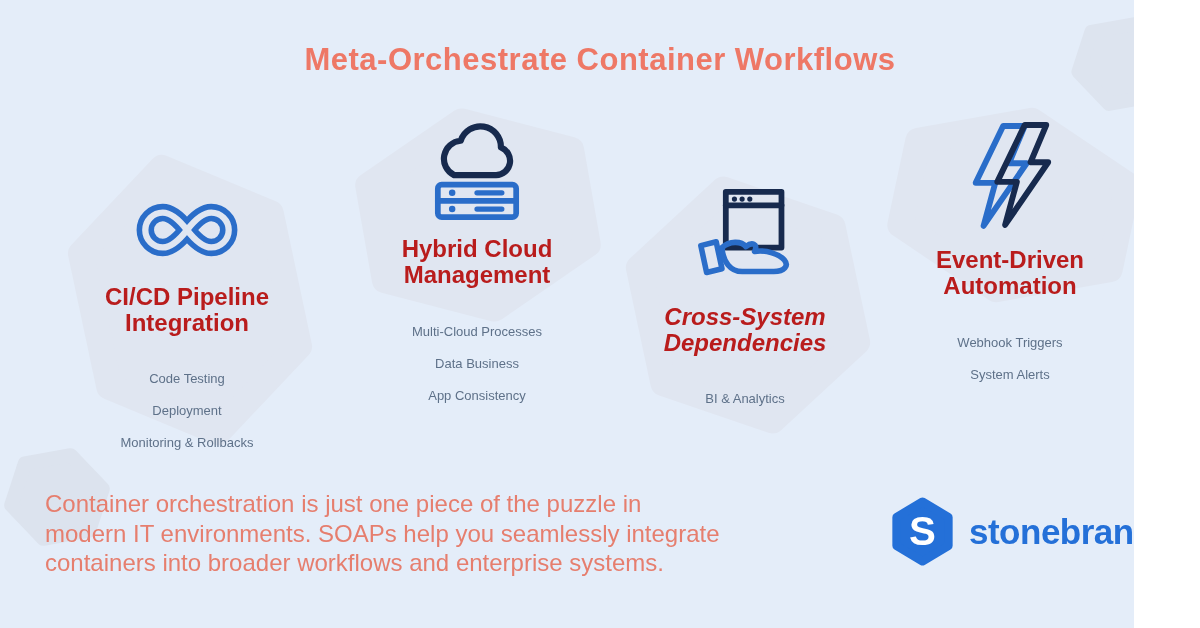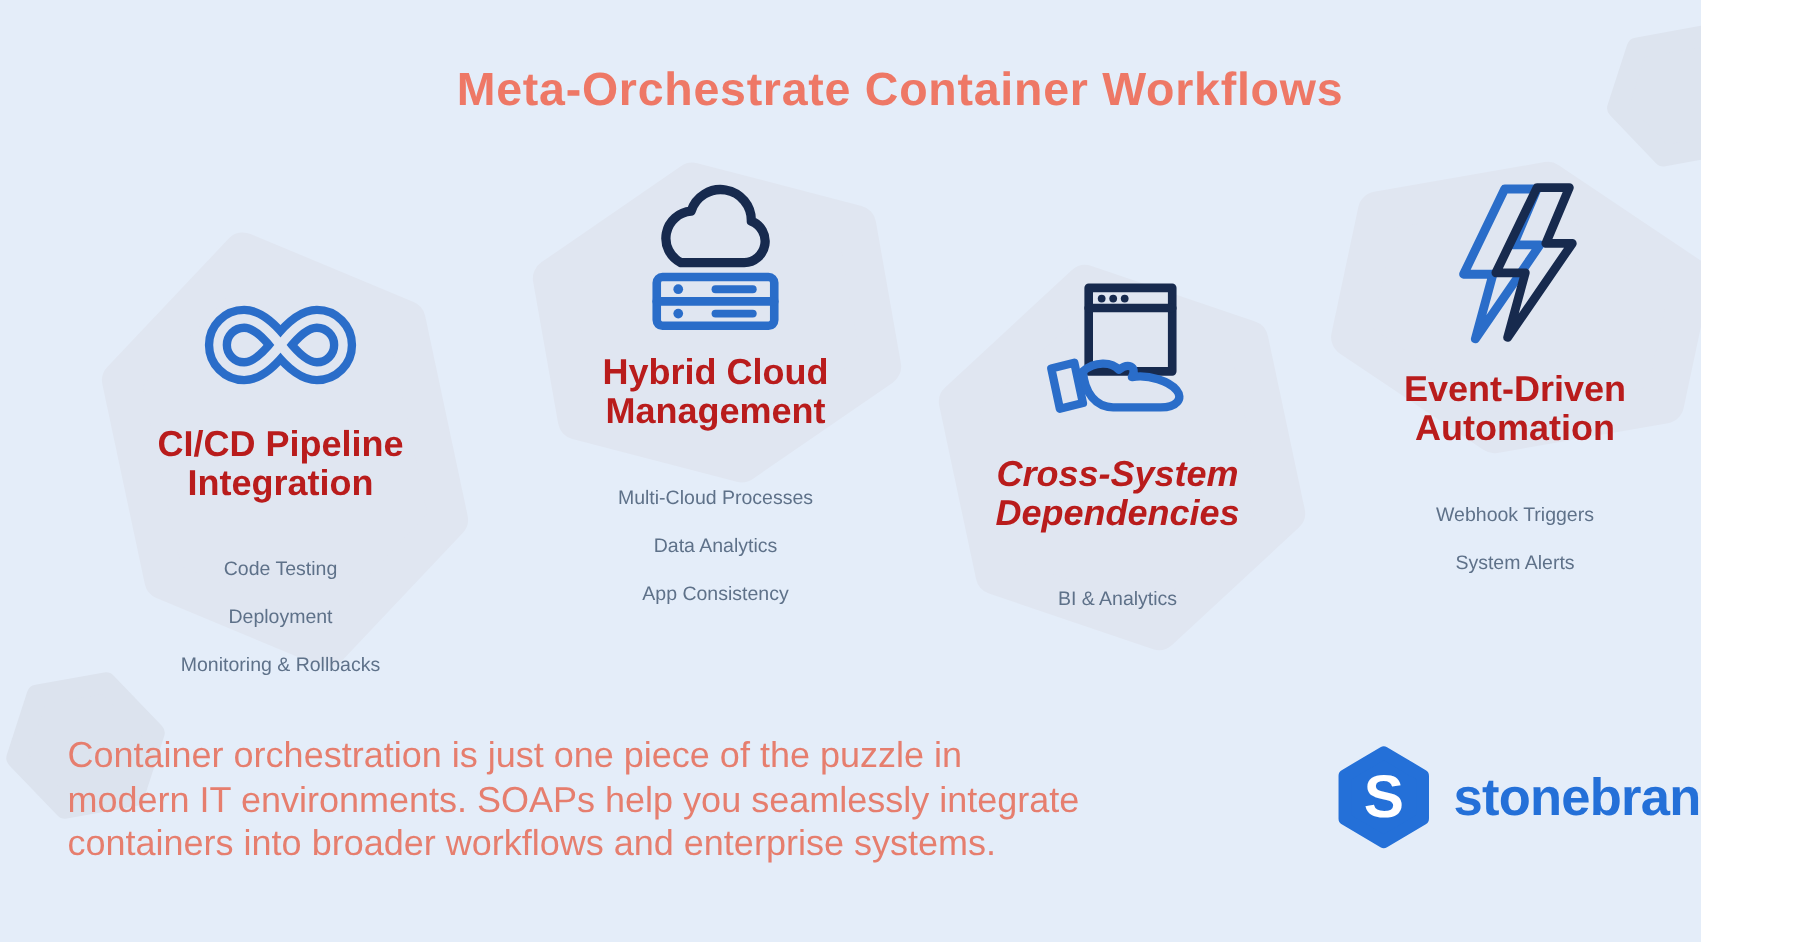--- a/index.html
+++ b/index.html
@@ -109,21 +109,21 @@
         <line class="ic st-blue" stroke-width="5.5" x1="48" y1="82.5" x2="74" y2="82.5"></line>
         <line class="ic st-blue" stroke-width="5.5" x1="48" y1="99.5" x2="74" y2="99.5"></line>
       </svg>
     </div>
     <div class="col-heading">
       <div>Hybrid Cloud</div>
       <div>Management</div>
     </div>
     <ul class="col-items">
       <li>Multi-Cloud Processes</li>
-      <li>Data Analytics</li>
+      <li>Data Business</li>
       <li>App Consistency</li>
     </ul>
   </div>
 
   <div class="col col3">
     <div class="icon-wrap">
       <svg width="96" height="98" viewBox="0 0 100 102">
         <rect class="ic st-navy" stroke-width="6" x="30" y="4" width="58" height="58"></rect>
         <line class="ic st-navy" stroke-width="6" x1="30" y1="18" x2="88" y2="18"></line>
         <circle class="fl-navy" cx="39" cy="11.5" r="2.7"></circle>

